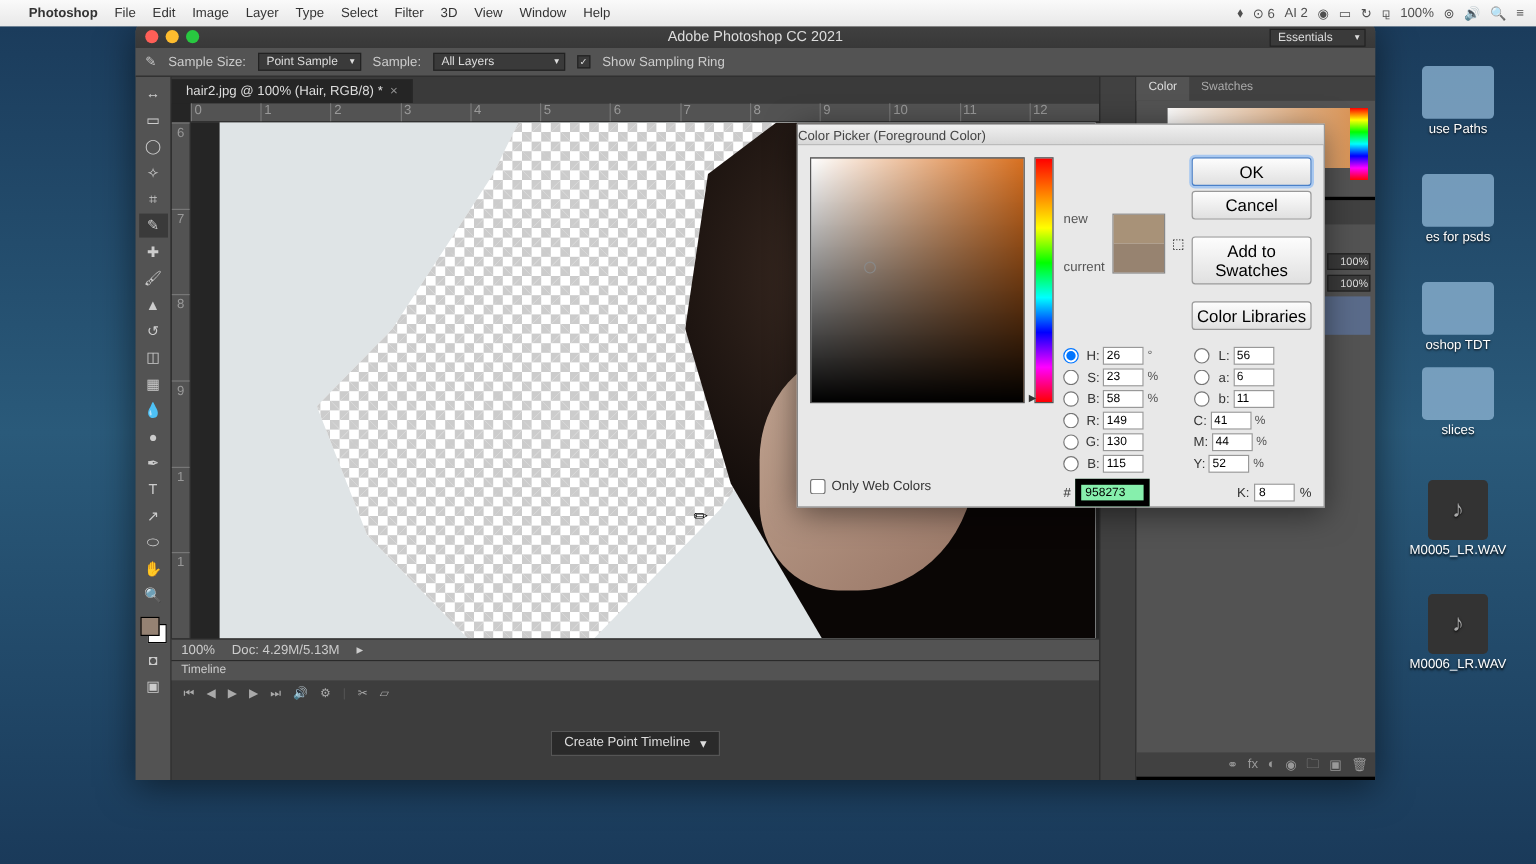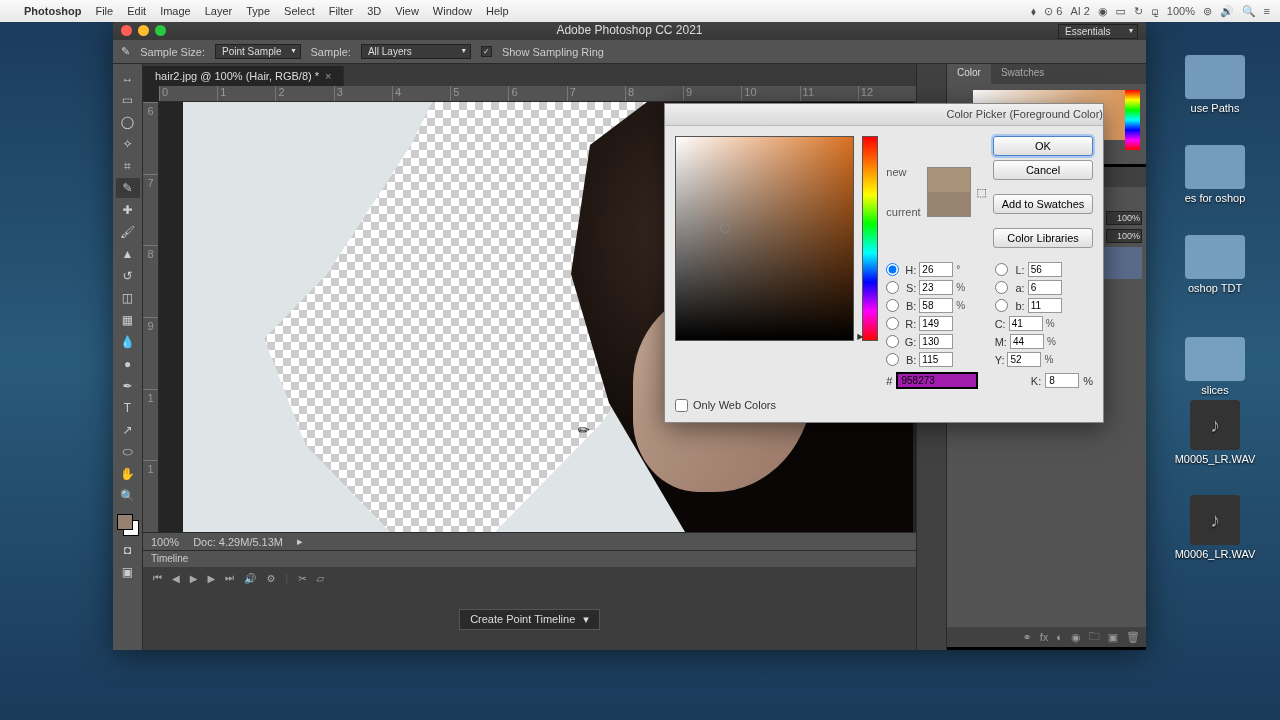--- a/index.html
+++ b/index.html
@@ -63,43 +63,43 @@
 .lay-row .sel{background:#3a3a3a;border:1px solid #222;padding:1px 6px;flex:0 0 auto;font-size:9px}
 .lay-row input{width:36px;background:#3a3a3a;border:1px solid #222;color:#ddd;font-size:9px;text-align:right;padding:1px}
 .layer-item{display:flex;align-items:center;gap:6px;background:#5a6b8a;padding:4px;margin-top:4px}
 .layer-item .eye{width:14px;text-align:center}
 .layer-item .thumb{width:28px;height:24px;background:#222;border:1px solid #888}
 .layer-footer{height:20px;background:#414141;display:flex;align-items:center;justify-content:flex-end;gap:8px;padding:0 6px;color:#999;font-size:11px}
 .sidestrip{width:30px;background:#414141;border-left:1px solid #2a2a2a;display:flex;flex-direction:column;align-items:center;padding-top:60px;gap:10px;color:#aaa}
 .sidestrip span{font-size:13px;cursor:pointer}
 
 .cpicker{position:absolute;left:664px;top:103px;width:440px;height:320px;background:#e8e8e8;border:1px solid #888;box-shadow:0 5px 25px rgba(0,0,0,.5);z-index:50;display:flex;flex-direction:column}
-.cp-title{height:22px;background:linear-gradient(#f0f0f0,#d8d8d8);text-align:right;padding-top:4px;font-size:11px;color:#444;border-bottom:1px solid #bbb}
+.cp-title{height:22px;background:linear-gradient(#f0f0f0,#d8d8d8);text-align:left;padding-top:4px;font-size:11px;color:#444;border-bottom:1px solid #bbb}
 .cp-body{flex:1;display:flex;padding:10px;gap:8px}
 .cp-sat{width:205px;height:205px;background:linear-gradient(to top,#000,transparent),linear-gradient(to right,#fff,#d87020);position:relative;border:1px solid #555}
 .cp-sat .ring{position:absolute;left:44px;top:86px;width:10px;height:10px;border:1px solid #888;border-radius:50%}
 .cp-hue{width:18px;height:205px;background:linear-gradient(to bottom,red,#ff8000,#ff0,#0f0,#0ff,#00f,#f0f,red);border:1px solid #555;position:relative}
 .cp-hue .arrow{position:absolute;left:-6px;top:195px;font-size:8px;color:#333}
 .cp-right{flex:1;display:flex;flex-direction:column;gap:4px}
 .cp-preview{display:flex;align-items:center;gap:6px;margin-bottom:4px}
 .cp-prevbox{width:44px;height:50px;border:1px solid #888;display:flex;flex-direction:column}
 .cp-new{flex:1;background:#a89278}
 .cp-cur{flex:1;background:#978370}
 .cp-labels{display:flex;flex-direction:column;font-size:10px;color:#555;gap:28px}
 .cp-btns{display:flex;flex-direction:column;gap:4px;margin-left:auto;width:100px}
-.cp-btn{background:linear-gradient(#fdfdfd,#e0e0e0);border:1px solid #999;border-radius:3px;padding:3px 0;font-size:11px;text-align:center;cursor:pointer}
+.cp-btn{background:linear-gradient(#fdfdfd,#e0e0e0);border:1px solid #999;border-radius:3px;padding:3px 0;font-size:14px;text-align:center;cursor:pointer}
 .cp-btn.primary{border-color:#4a80c8;box-shadow:0 0 0 2px #a8c8f0}
 .cp-fields{display:grid;grid-template-columns:1fr 1fr;gap:3px 10px;margin-top:6px;font-size:11px;color:#333}
 .cp-f{display:flex;align-items:center;gap:3px}
 .cp-f input[type=radio]{margin:0}
 .cp-f label{width:14px;text-align:right}
 .cp-f input[type=text]{width:34px;border:1px solid #999;padding:1px 2px;font-size:10px;text-align:left;background:#fff}
 .cp-f .unit{width:10px;font-size:10px;color:#555}
 .cp-hex{grid-column:1/3;display:flex;align-items:center;gap:4px;margin-top:2px}
-.cp-hex input{width:82px;border:2px solid #000000;padding:1px 3px;font-size:10px;background:#a21caf}
+.cp-hex input{width:62px;border:5px solid #000000;padding:1px 3px;font-size:10px;background:#86efac}
 .cp-webonly{position:absolute;left:10px;bottom:10px;display:flex;align-items:flex-start;gap:5px;font-size:11px;color:#333}
 .cp-webonly input{margin:0}
 
 .dicon{position:absolute;right:20px;width:90px;text-align:center;color:#fff;font-size:10px;text-shadow:0 1px 2px #000}
 .dicon .fold{width:60px;height:44px;background:#8ab0d0;border-radius:4px;margin:0 auto 3px;opacity:.8}
 .dicon .file{width:50px;height:50px;background:#333;border-radius:4px;margin:0 auto 3px;display:flex;align-items:center;justify-content:center;font-size:20px;color:#aaa}
 </style>
 </head>
 <body>
 
@@ -127,23 +127,23 @@
     <span>⚼</span>
     <span>100%</span>
     <span>⊚</span>
     <span>🔊</span>
     <span>🔍</span>
     <span>≡</span>
   </div>
 </div>
 
 <div class="dicon" style="top:55px"><div class="fold"></div><span>use Paths</span></div>
-<div class="dicon" style="top:145px"><div class="fold"></div><span>es for oshop</span></div>
+<div class="dicon" style="top:145px"><div class="fold"></div><span>es for psds</span></div>
 <div class="dicon" style="top:235px"><div class="fold"></div><span>oshop TDT</span></div>
-<div class="dicon" style="top:337px"><div class="fold"></div><span>slices</span></div>
+<div class="dicon" style="top:306px"><div class="fold"></div><span>slices</span></div>
 <div class="dicon" style="top:400px"><div class="file">♪</div><span>M0005_LR.WAV</span></div>
 <div class="dicon" style="top:495px"><div class="file">♪</div><span>M0006_LR.WAV</span></div>
 
 <div class="ps-window">
   <div class="ps-titlebar">
     <div class="traffic">
       <span class="tr-red"></span>
       <span class="tr-yel"></span>
       <span class="tr-grn"></span>
     </div>

